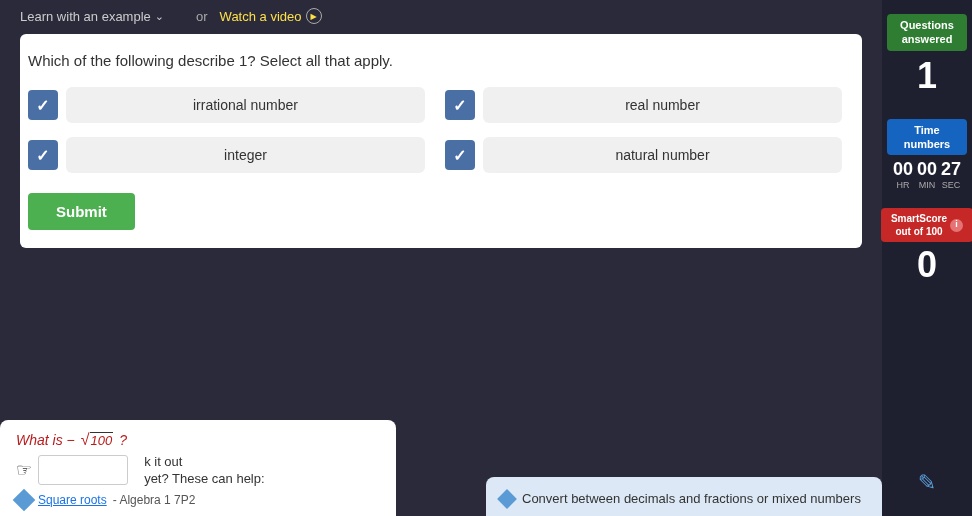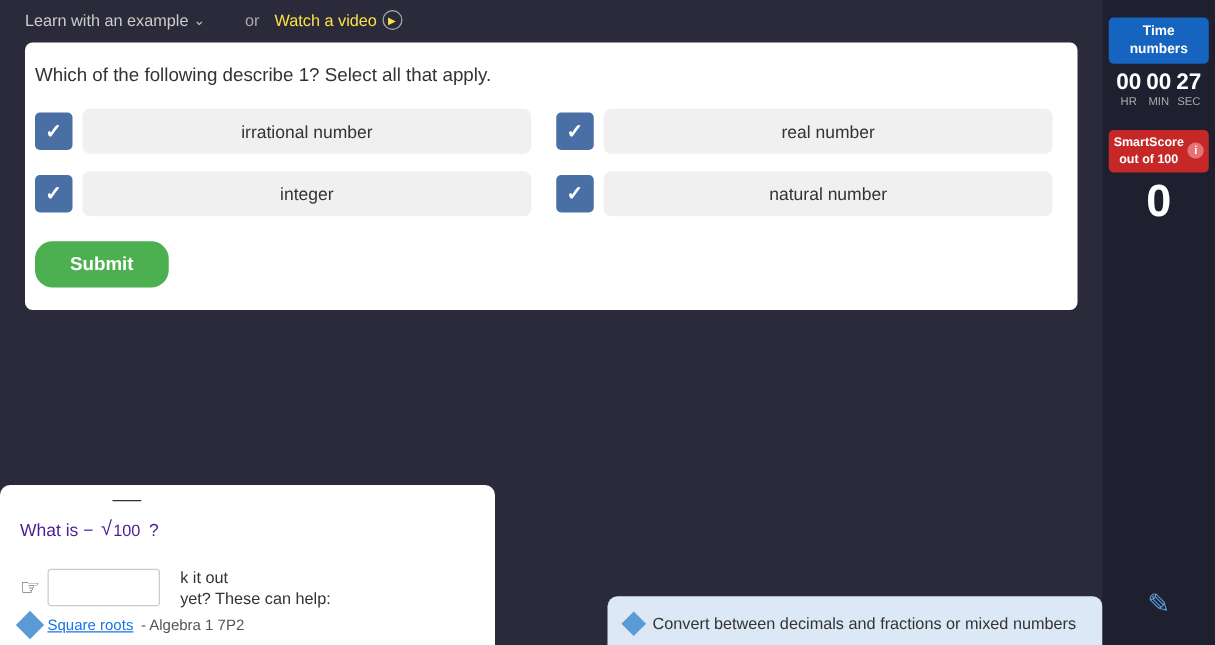--- a/index.html
+++ b/index.html
@@ -119,21 +119,21 @@
       font-size: 14px;
       color: #333;
       flex: 1;
       text-align: center;
     }
 
     .submit-btn {
       background: #4caf50;
       color: #fff;
       border: none;
-      border-radius: 14px;
+      border-radius: 4px;
       padding: 10px 28px;
       font-size: 15px;
       font-weight: bold;
       cursor: pointer;
     }
 
     
     .hint-area {
       position: absolute;
       bottom: 0;
@@ -142,24 +142,25 @@
       background: #fff;
       border-radius: 8px 8px 0 0;
       padding: 12px 16px 8px 16px;
       display: flex;
       flex-direction: column;
       gap: 6px;
     }
 
     .hint-question {
       font-size: 14px;
-      color: #4c1d95;
+      color: #b91c1c;
       display: flex;
       align-items: center;
       gap: 6px;
+      font-style: italic;
     }
 
     .hint-input-area {
       display: flex;
       gap: 16px;
     }
 
     .hint-input {
       width: 90px;
       height: 30px;
@@ -280,21 +281,21 @@
       font-size: 9px;
     }
 
     .smart-score-badge {
       background: #c62828;
       color: #fff;
       font-size: 10px;
       text-align: center;
       border-radius: 4px;
       padding: 4px 6px;
-      width: 80px;
+      width: 92px;
       line-height: 1.3;
       font-weight: bold;
       display: flex;
       align-items: center;
       justify-content: center;
       gap: 3px;
     }
 
     .info-circle {
       width: 13px;
@@ -419,21 +420,21 @@
 
     <button class="submit-btn">Submit</button>
   </div>
 </div>
 
 <div class="hint-area" style="right: calc(90px + 50%); left: 0;">
   <div class="hint-question">
     <span>What is −</span>
     <span style="display:inline-flex;align-items:center;font-size:14px;">
       <span style="font-size:16px;line-height:1;">√</span>
-      <span style="border-top: 1.5px solid #333; padding: 16px 1px; font-size:13px;">100</span>
+      <span style="border-top: 1.5px solid #333; padding: 0 1px; font-size:13px;">100</span>
     </span>
     <span> ?</span>
   </div>
   <div class="hint-input-area">
     <div style="display:flex;align-items:center;gap:6px;">
       <span style="font-size:18px;cursor:pointer;">☞</span>
       <input class="hint-input" type="text" placeholder="" style="">
     </div>
     <div style="display:flex;flex-direction:column;gap:2px;">
       <span class="hint-subtext">k it out</span>
@@ -448,20 +449,27 @@
 </div>
 
 <div class="hint-right-panel">
   <div class="hint-right-link-row">
     <div class="diamond2"></div>
     <span class="hint-right-text">Convert between decimals and fractions or mixed numbers</span>
   </div>
 </div>
 
 <div class="right-sidebar">
+  <div class="sidebar-section">
+    <div class="questions-answered-badge">
+      <span style="white-space:pre-line;">Questions
+answered</span>
+    </div>
+    <div class="big-number">1</div>
+  </div>
 
   <div class="sidebar-section">
     <div class="time-elapsed-badge">
       <span style="white-space:pre-line;">Time
 numbers</span>
     </div>
     <div class="timer-row">
       <div class="timer-cell">
         <span class="timer-num">00</span>
         <span class="timer-label">HR</span>

